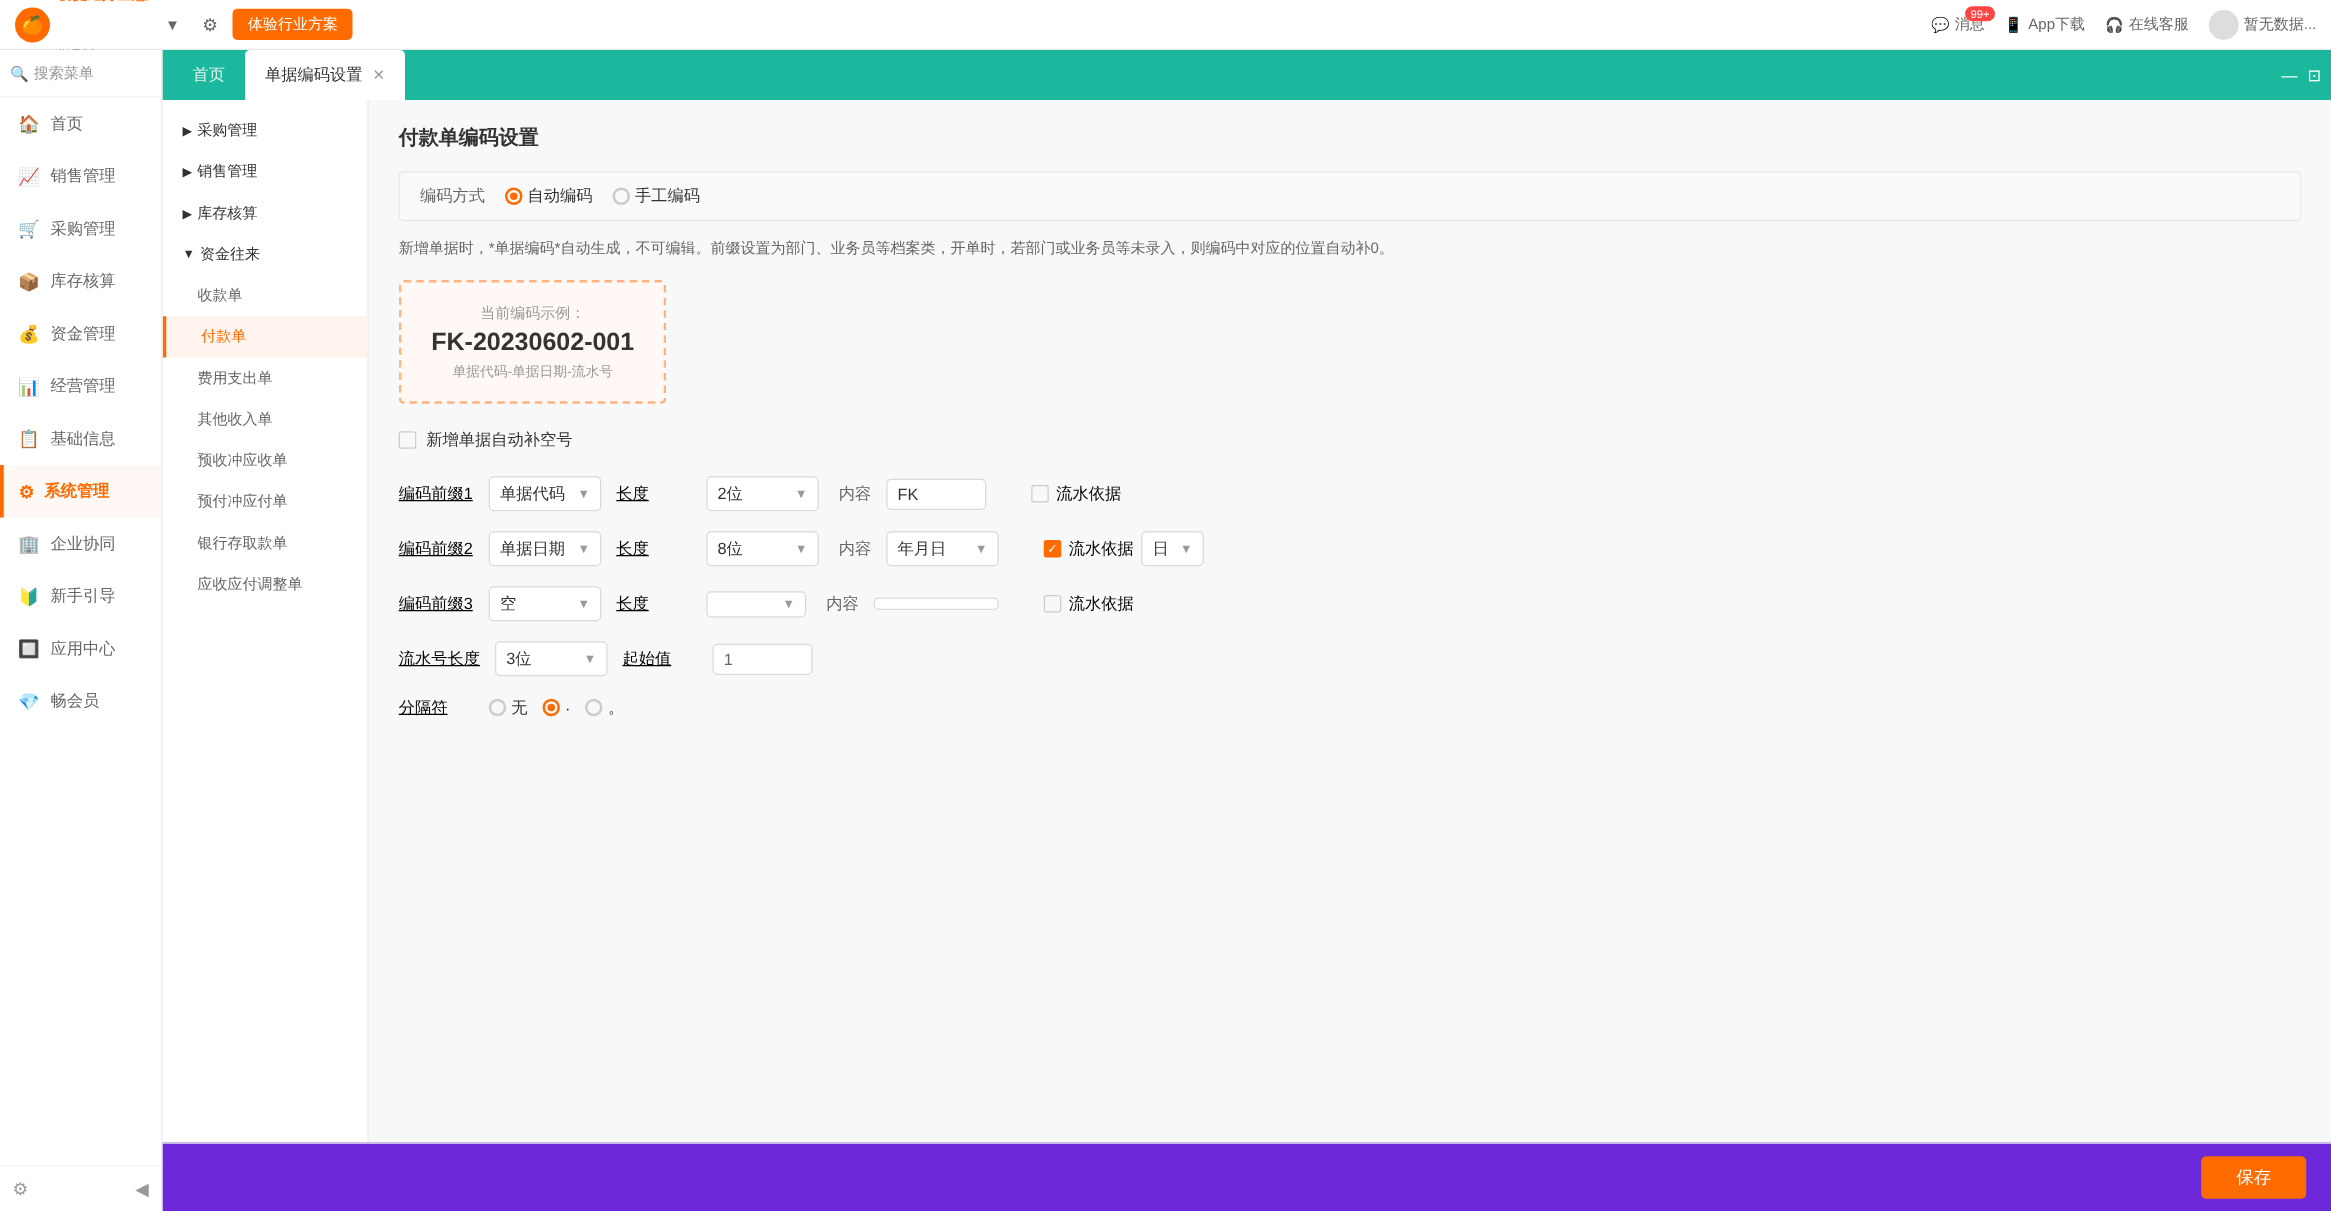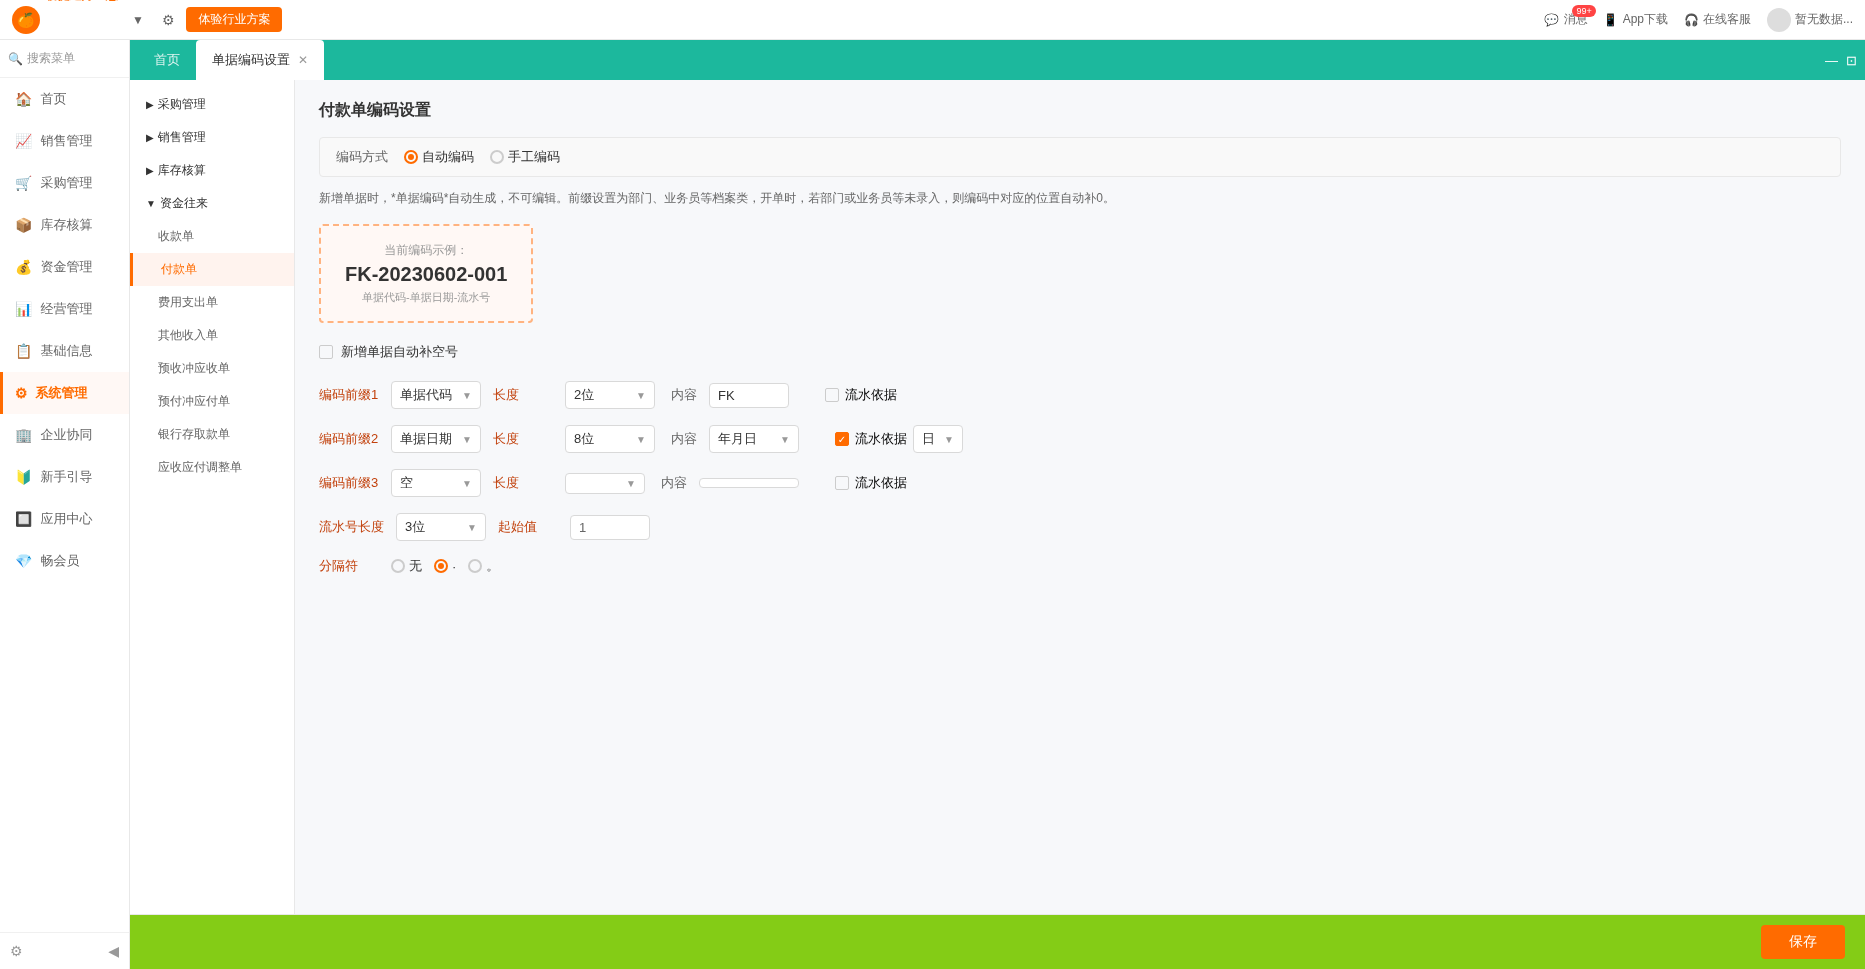--- a/index.html
+++ b/index.html
@@ -182,21 +182,21 @@
     .checkbox-row { display: flex; align-items: center; gap: 8px; margin-bottom: 20px; }
     .checkbox-box {
       width: 14px; height: 14px; border: 1px solid #ccc; border-radius: 2px;
       display: flex; align-items: center; justify-content: center; cursor: pointer;
     }
     .checkbox-box.checked { background: #ff6b00; border-color: #ff6b00; color: white; font-size: 10px; }
     .checkbox-label { font-size: 13px; color: #333; }
 
     
     .form-row { display: flex; align-items: center; gap: 12px; margin-bottom: 16px; flex-wrap: wrap; }
-    .form-label { font-size: 13px; color: #c2410c; min-width: 60px; }
+    .form-label { font-size: 13px; color: #000000; min-width: 60px; text-decoration: underline; }
     .form-select {
       display: flex; align-items: center; gap: 4px;
       border: 1px solid #d9d9d9; border-radius: 4px;
       padding: 4px 8px; background: white; cursor: pointer;
       min-width: 90px; font-size: 13px; color: #333; justify-content: space-between;
     }
     .form-select .arrow { color: #999; font-size: 10px; }
     .form-input {
       border: 1px solid #d9d9d9; border-radius: 4px;
       padding: 4px 8px; background: white;
@@ -207,21 +207,21 @@
 
     .serial-checkbox { display: flex; align-items: center; gap: 6px; margin-left: 24px; }
     .serial-checkbox .checkbox-box { width: 14px; height: 14px; }
 
     
     .sep-row { display: flex; align-items: center; gap: 12px; margin-bottom: 16px; }
     .sep-radio-item { display: flex; align-items: center; gap: 4px; font-size: 13px; color: #333; cursor: pointer; }
 
     
     .page-footer {
-      background: #84cc16;
+      background: #6d28d9;
       border-top: 1px solid #e8e8e8;
       padding: 10px 20px;
       display: flex;
       justify-content: flex-end;
       align-items: center;
       flex-shrink: 0;
     }
     .save-btn {
       background: #ff6b00;
       color: white;

